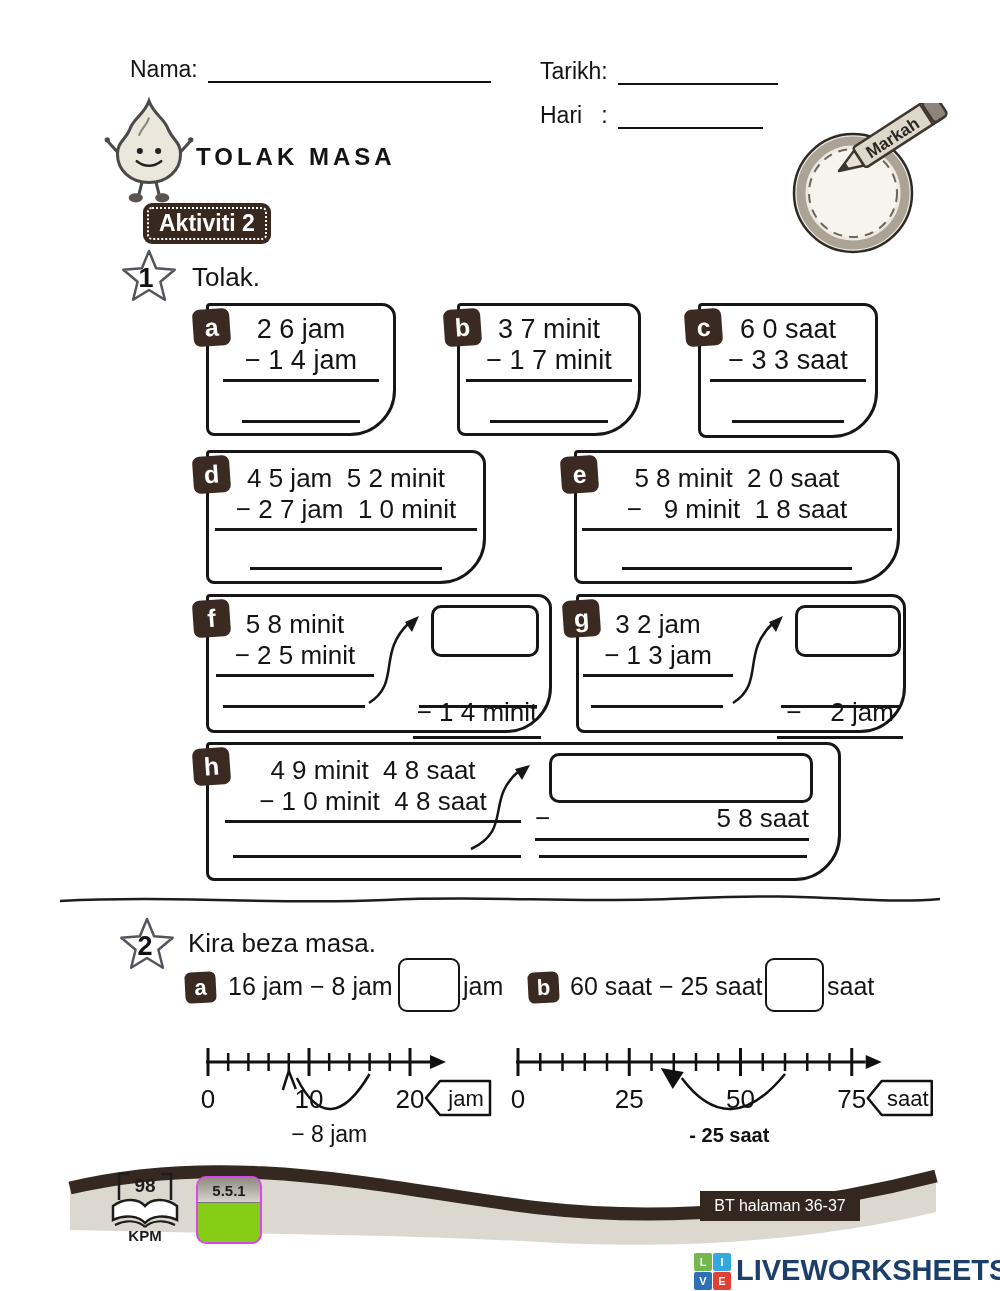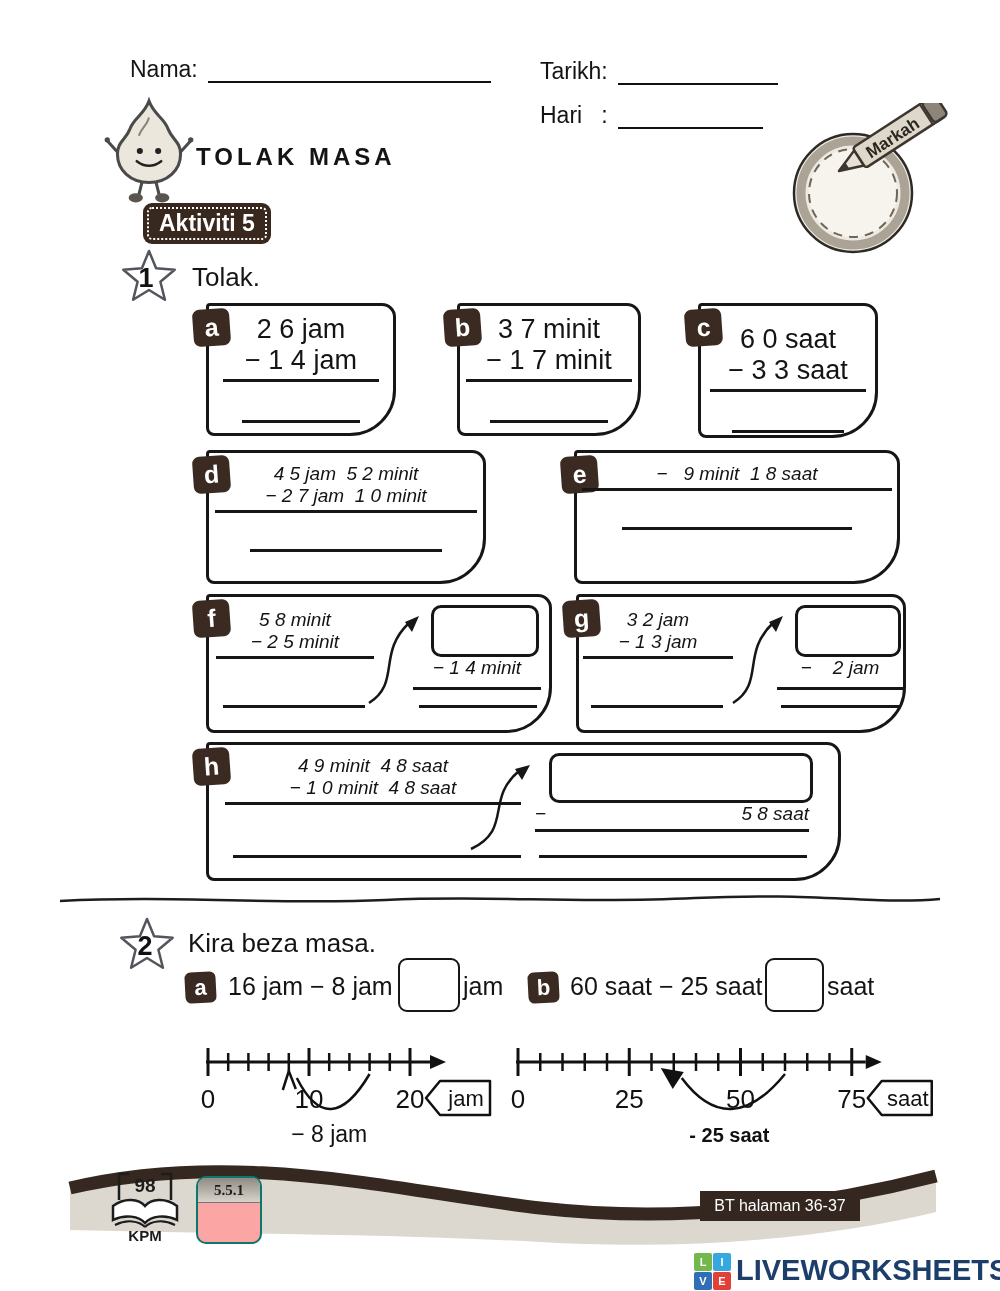--- a/index.html
+++ b/index.html
@@ -17,30 +17,30 @@
   
   .card{position:absolute;background:#fff;border:3px solid #161616;border-radius:4px 14px 46px 8px;}
   .tab{position:absolute;left:-16px;top:3px;width:37px;height:37px;background:#3a2a21;border-radius:7px;
        color:#fff;font-size:25px;font-weight:bold;display:flex;align-items:center;justify-content:center;
        transform:rotate(-4deg);}
   .math-col{position:absolute;display:flex;flex-direction:column;align-items:center;}
   .minuend{white-space:pre;}
   .sub-row{white-space:pre;border-bottom:3px solid #161616;padding:0 8px 3px 8px;text-align:center;}
   .ans-line{border-bottom:3px solid #161616;}
   .ansbox{position:absolute;background:#fff;border:3px solid #161616;border-radius:10px;}
-  .f27{font-size:27px;} .f26{font-size:19px;font-style:italic;}
-  .second-sub{position:absolute;text-align:center;border-bottom:3px solid #161616;padding-bottom:8px;white-space:pre;}
+  .f27{font-size:27px;} .f26{font-size:26px;}
+  .second-sub{position:absolute;text-align:center;border-bottom:3px solid #161616;padding-bottom:8px;white-space:pre;margin-top:40px;}
   .second-row{position:absolute;display:flex;justify-content:space-between;border-bottom:3px solid #161616;padding-bottom:4px;}
   
   .eq-badge{position:absolute;width:31px;height:31px;background:#3a2a21;border-radius:6px;color:#fff;
             font-size:22px;font-weight:bold;display:flex;align-items:center;justify-content:center;transform:rotate(-3deg);}
   .eq-text{position:absolute;font-size:25px;white-space:pre;}
   .eq-box{position:absolute;background:#fff;border:2.5px solid #161616;border-radius:9px;}
   
-  .code-box{position:absolute;width:62px;height:64px;border:2px solid #0f766e;border-radius:10px;overflow:hidden;background:#fca5a5;font-family:Liberation Serif, serif;}
+  .code-box{position:absolute;width:62px;height:64px;border:2px solid #d946ef;border-radius:10px;overflow:hidden;background:#84cc16;}
   .code-head{height:24px;background:linear-gradient(180deg,#8f8b83,#d8d4cb);display:flex;align-items:center;justify-content:center;
              font-size:15px;font-weight:bold;color:#1c1c1c;border-bottom:1px solid #777;}
   .bt-label{position:absolute;background:#33271f;color:#fff;font-size:16px;display:flex;align-items:center;justify-content:center;}
   
   .lw-grid{position:absolute;display:grid;grid-template-columns:18px 18px;grid-template-rows:18px 18px;gap:1px;}
   .lw-sq{display:flex;align-items:center;justify-content:center;color:#fff;font-size:11px;font-weight:bold;border-radius:2px;}
   .lw-text{position:absolute;font-size:29px;font-weight:800;color:#1c3e6b;letter-spacing:0px;}
   svg text{font-family:"Liberation Sans",sans-serif;}
 </style>
 </head>
@@ -82,21 +82,21 @@
     <g transform="translate(74,68) rotate(-33)">
       <polygon points="0,0 24,-9 24,9" fill="#e8e2d6" stroke="#3c362f" stroke-width="2.5" stroke-linejoin="round"></polygon>
       <polygon points="0,0 10,-4 10,4" fill="#3c362f"></polygon>
       <rect x="24" y="-12" width="96" height="24" rx="3" fill="#ded8cb" stroke="#3c362f" stroke-width="2.5"></rect>
       <line x1="104" y1="-12" x2="104" y2="12" stroke="#3c362f" stroke-width="2"></line>
       <rect x="106" y="-12" width="16" height="24" rx="4" fill="#8d857a" stroke="#3c362f" stroke-width="2.5"></rect>
       <text x="63" y="7" text-anchor="middle" font-size="17" font-weight="bold" fill="#2b2620">Markah</text>
     </g>
   </svg>
 
-  <div class="abs akt-badge" style="left:143px;top:203px;">Aktiviti 5</div>
+  <div class="abs akt-badge" style="left:143px;top:203px;">Aktiviti 2</div>
 
   <svg class="abs" style="left:120px;top:247px;" width="60" height="62" viewBox="0 0 60 62">
     <polygon points="29,4 36.1,21.3 54.7,22.7 40.4,34.7 44.9,52.8 29,43 13.1,52.8 17.6,34.7 3.3,22.7 21.9,21.3" fill="#fff" stroke="#52555c" stroke-width="2.5" stroke-linejoin="round"></polygon>
     <text x="26" y="40" text-anchor="middle" font-size="27" font-weight="bold" fill="#111">1</text>
   </svg>
   <div class="abs instr" style="left:192px;top:262px;">Tolak.</div>
 
   <div class="card" style="left:206px;top:303px;width:184px;height:127px;">
     <div class="tab">a</div>
     <div class="math-col f27" style="left:0;top:8px;width:100%;">
@@ -108,38 +108,39 @@
   <div class="card" style="left:457px;top:303px;width:178px;height:127px;">
     <div class="tab">b</div>
     <div class="math-col f27" style="left:0;top:8px;width:100%;">
       <div class="minuend">3 7 minit</div>
       <div class="sub-row" style="width:84%;">− 1 7 minit</div>
       <div class="ans-line" style="width:66%;margin-top:38px;"></div>
     </div>
   </div>
   <div class="card" style="left:698px;top:303px;width:174px;height:129px;">
     <div class="tab">c</div>
-    <div class="math-col f27" style="left:0;top:8px;width:100%;margin-top:10px;">
+    <div class="math-col f27" style="left:0;top:8px;width:100%;">
       <div class="minuend">6 0 saat</div>
       <div class="sub-row" style="width:80%;">− 3 3 saat</div>
       <div class="ans-line" style="width:64%;margin-top:38px;"></div>
     </div>
   </div>
 
   <div class="card" style="left:206px;top:450px;width:274px;height:128px;">
     <div class="tab">d</div>
     <div class="math-col f26" style="left:0;top:10px;width:100%;">
       <div class="minuend">4 5 jam&nbsp;&nbsp;5 2 minit</div>
       <div class="sub-row" style="width:90%;">− 2 7 jam&nbsp;&nbsp;1 0 minit</div>
       <div class="ans-line" style="width:70%;margin-top:36px;"></div>
     </div>
   </div>
   <div class="card" style="left:574px;top:450px;width:320px;height:128px;">
     <div class="tab">e</div>
     <div class="math-col f26" style="left:0;top:10px;width:100%;">
+      <div class="minuend">5 8 minit&nbsp;&nbsp;2 0 saat</div>
       <div class="sub-row" style="width:92%;">−&nbsp;&nbsp;&nbsp;9 minit&nbsp;&nbsp;1 8 saat</div>
       <div class="ans-line" style="width:72%;margin-top:36px;"></div>
     </div>
   </div>
 
   <div class="card" style="left:206px;top:594px;width:340px;height:133px;">
     <div class="tab">f</div>
     <div class="math-col f26" style="left:10px;top:12px;width:152px;">
       <div class="minuend">5 8 minit</div>
       <div class="sub-row" style="width:94%;">− 2 5 minit</div>

